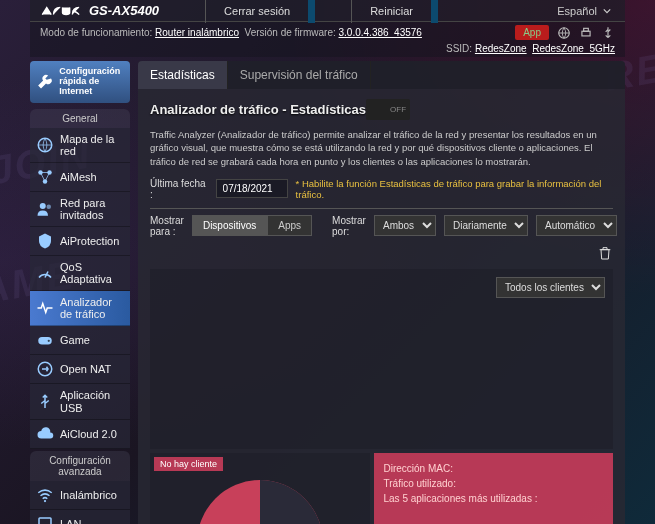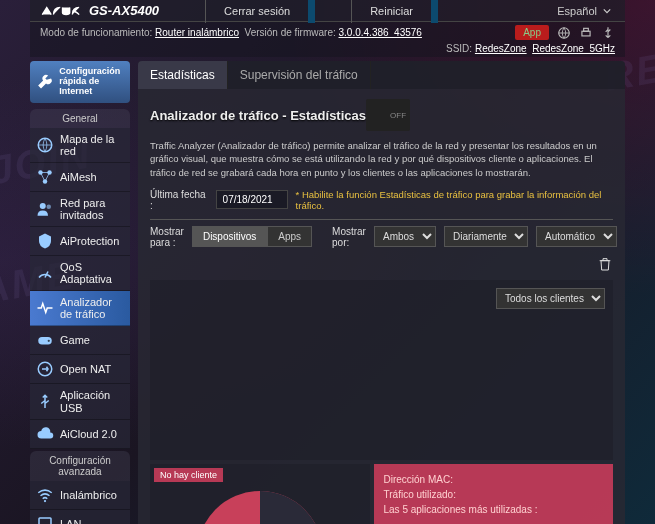--- a/index.html
+++ b/index.html
@@ -31,21 +31,21 @@
 .nav-item.active { background: linear-gradient(90deg, #4a7ad0, #2a5aa0); }
 .nav-icon { width: 18px; height: 18px; flex-shrink: 0; }
 .nav-label { font-size: 11px; color: #eee; line-height: 1.1; }
 .content { flex: 1; background: rgba(40,40,50,0.85); border-radius: 4px; overflow: hidden; }
 .tabs { display: flex; background: rgba(30,30,40,0.8); }
 .tab { padding: 7px 12px; font-size: 12px; color: #aaa; cursor: pointer; border-right: 1px solid #222; }
 .tab.active { background: rgba(60,60,75,0.9); color: #fff; }
 .panel { padding: 10px 12px; }
 .panel-title { font-size: 13px; color: #eee; font-weight: bold; text-shadow: 0 1px 2px #000; }
 .title-row { display: flex; align-items: center; margin-bottom: 8px; }
-.toggle { width: 44px; height: 32px; background: #222; border-radius: 2px; display: flex; align-items: center; justify-content: flex-end; padding: 0 4px; font-size: 8px; color: #888; cursor: pointer; }
+.toggle { width: 44px; height: 21px; background: #222; border-radius: 2px; display: flex; align-items: center; justify-content: flex-end; padding: 0 4px; font-size: 8px; color: #888; cursor: pointer; }
 .desc { font-size: 9.5px; color: #ccc; line-height: 1.4; margin-bottom: 10px; }
 .row { display: flex; align-items: center; gap: 8px; margin-bottom: 8px; font-size: 10px; color: #ddd; }
 .date-input { background: #1a1a25; border: 1px solid #444; color: #fff; padding: 3px 6px; font-size: 10px; width: 72px; }
 .warn { color: #e8c040; font-size: 9.5px; }
 .separator { border: none; border-top: 1px solid #555; margin: 6px 0; }
 .seg { display: flex; border-radius: 7px; }
 .seg-btn { padding: 4px 10px; font-size: 10px; background: #333; color: #ccc; border: 1px solid #555; cursor: pointer; }
 .seg-btn.active { background: #555; color: #fff; }
 .select { background: #333; color: #ddd; border: 1px solid #555; font-size: 10px; padding: 3px 4px; }
 .trash { width: 16px; height: 16px; fill: #888; margin-left: auto; cursor: pointer; }

